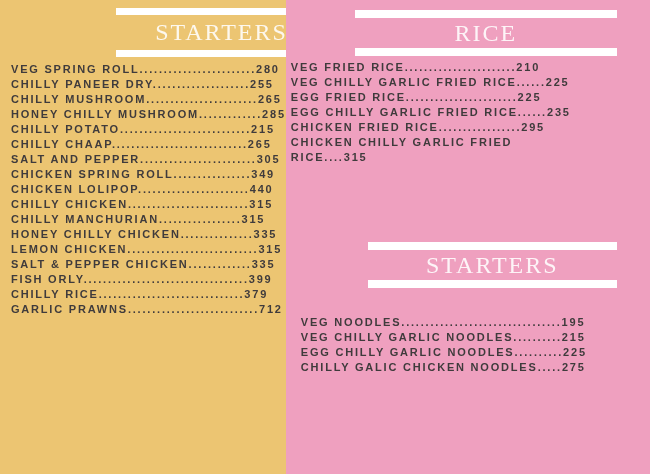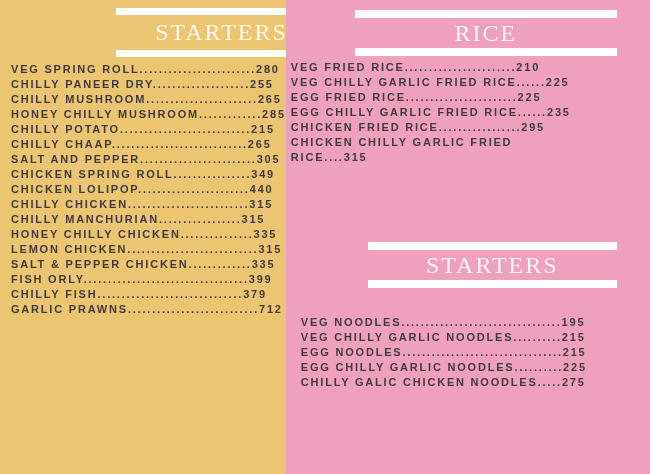--- a/index.html
+++ b/index.html
@@ -90,21 +90,21 @@
         <li class="row"><span class="item-name">CHILLY CHAAP</span><span class="item-dots">............................</span><span class="item-price">265</span></li>
         <li class="row"><span class="item-name">SALT AND PEPPER</span><span class="item-dots">........................</span><span class="item-price">305</span></li>
         <li class="row"><span class="item-name">CHICKEN SPRING ROLL</span><span class="item-dots">................</span><span class="item-price">349</span></li>
         <li class="row"><span class="item-name">CHICKEN LOLIPOP</span><span class="item-dots">.......................</span><span class="item-price">440</span></li>
         <li class="row"><span class="item-name">CHILLY CHICKEN</span><span class="item-dots">.........................</span><span class="item-price">315</span></li>
         <li class="row"><span class="item-name">CHILLY MANCHURIAN</span><span class="item-dots">.................</span><span class="item-price">315</span></li>
         <li class="row"><span class="item-name">HONEY CHILLY CHICKEN</span><span class="item-dots">...............</span><span class="item-price">335</span></li>
         <li class="row"><span class="item-name">LEMON CHICKEN</span><span class="item-dots">...........................</span><span class="item-price">315</span></li>
         <li class="row"><span class="item-name">SALT &amp; PEPPER CHICKEN</span><span class="item-dots">.............</span><span class="item-price">335</span></li>
         <li class="row"><span class="item-name">FISH ORLY</span><span class="item-dots">..................................</span><span class="item-price">399</span></li>
-        <li class="row"><span class="item-name">CHILLY FISH</span><span class="item-dots">..............................</span><span class="item-price">379</span></li>
+        <li class="row"><span class="item-name">CHILLY RICE</span><span class="item-dots">..............................</span><span class="item-price">379</span></li>
         <li class="row"><span class="item-name">GARLIC PRAWNS</span><span class="item-dots">...........................</span><span class="item-price">712</span></li>
       </ul>
   </section>
 
   <section class="col right">
 
     <header class="sec-header rice-header">
       <div class="inner">
         <div class="hbar"></div>
         <div class="sec-title">RICE</div>
@@ -124,19 +124,18 @@
     <header class="sec-header noodles-header">
       <div class="inner">
         <div class="hbar"></div>
         <div class="sec-title">STARTERS</div>
         <div class="hbar"></div>
       </div>
     </header>
     <ul class="items noodles-list">
         <li class="row"><span class="item-name">VEG NOODLES</span><span class="item-dots">.................................</span><span class="item-price">195</span></li>
         <li class="row"><span class="item-name">VEG CHILLY GARLIC NOODLES</span><span class="item-dots">..........</span><span class="item-price">215</span></li>
-        <li class="row"><span class="item-name">EGG NOODLES</span><span class="item-dots">.................................</span><span class="item-price">215</span></li>
         <li class="row"><span class="item-name">EGG CHILLY GARLIC NOODLES</span><span class="item-dots">..........</span><span class="item-price">225</span></li>
         <li class="row"><span class="item-name">CHILLY GALIC CHICKEN NOODLES</span><span class="item-dots">.....</span><span class="item-price">275</span></li>
       </ul>
 
   </section>
 </div>
 
 </body></html>

